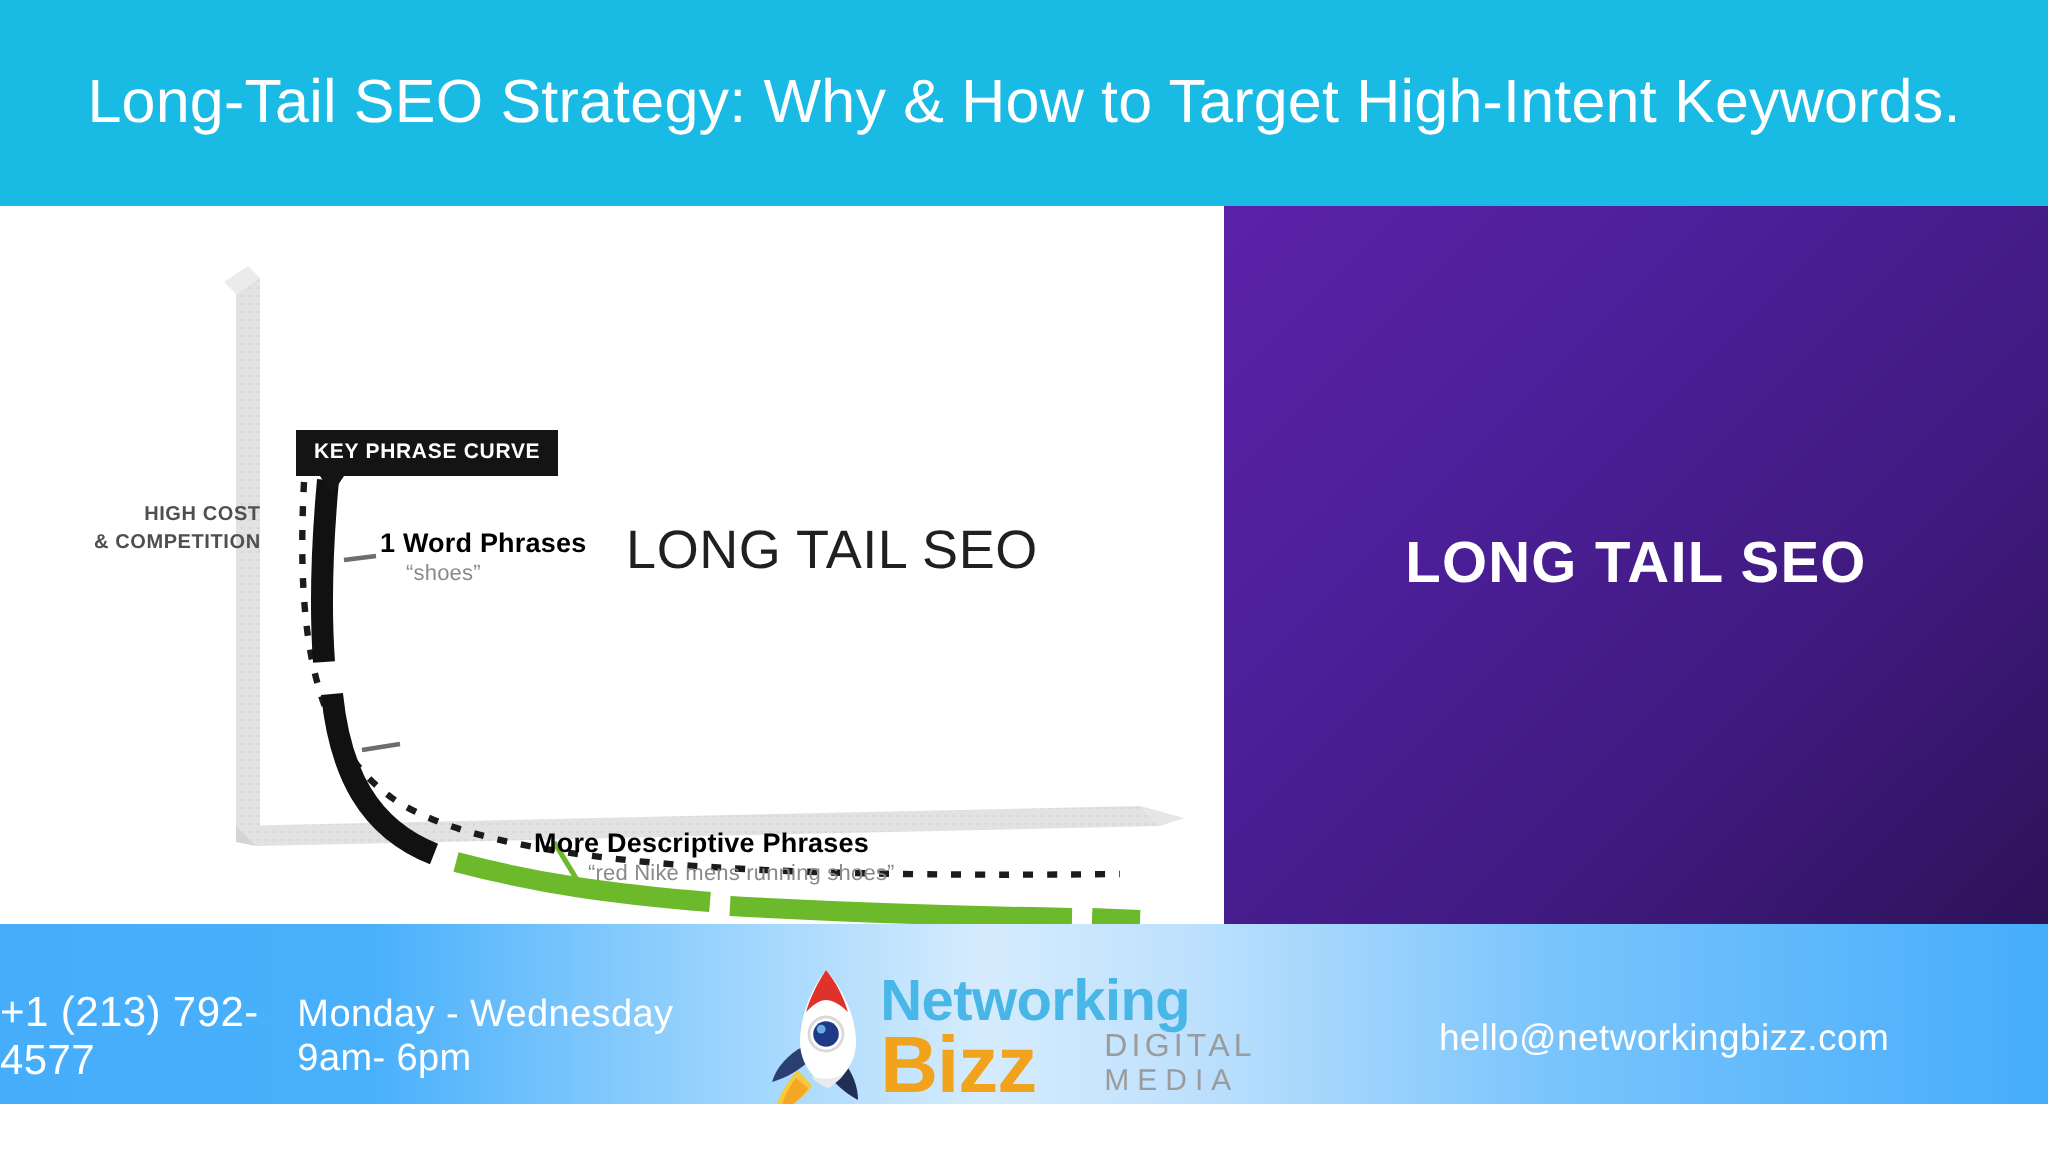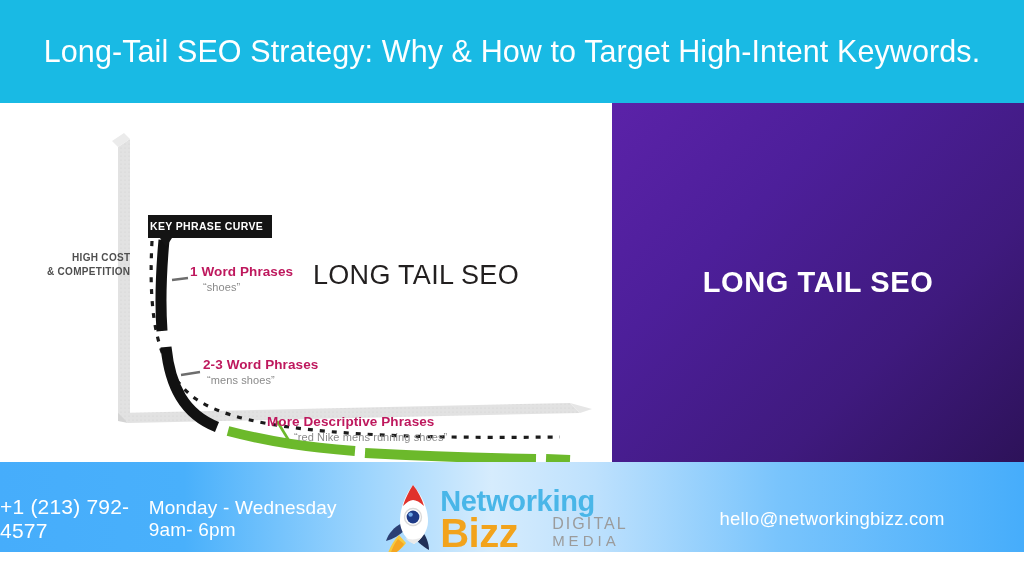--- a/index.html
+++ b/index.html
@@ -38,40 +38,40 @@
   .chart-heading {
     position:absolute; left:313px; top:157px;
     font-size:27px; font-weight:400; color:#221f1f;
     letter-spacing:0.3px; white-space:nowrap;
   }
 
   .badge {
     position:absolute; left:148px; top:112px;
     background:#141414; color:#ffffff;
     font-size:10.5px; font-weight:700; letter-spacing:0.35px;
-    padding:5px 9px 6px 2px; white-space:nowrap;
+    padding:5px 9px 6px 9px; white-space:nowrap;
   }
   .badge:after {
     content:""; position:absolute; left:12px; top:100%;
     border-left:6px solid transparent; border-right:6px solid transparent;
     border-top:9px solid #141414;
   }
 
   .axis-label {
     position:absolute; font-size:10px; font-weight:700;
     letter-spacing:0.3px; line-height:1.35; white-space:nowrap;
   }
   .axis-label.gray { color:#4f4f4f; }
   .lbl-high-cost { left:47px; top:148px; text-align:right; }
 
   .curve-label {
     position:absolute; white-space:nowrap;
   }
   .curve-label .cl-title {
-    font-size:13.5px; font-weight:700; color:#be185d; letter-spacing:0.1px;
+    font-size:13.5px; font-weight:700; color:#000000; letter-spacing:0.1px;
   }
   .curve-label .cl-sub {
     font-size:11px; font-weight:400; color:#8a8a8a; letter-spacing:0.1px;
     margin-top:2px;
   }
   .cl-1word  { left:190px; top:161px; }
   .cl-1word .cl-sub  { margin-left:13px; }
   .cl-23word { left:203px; top:254px; }
   .cl-23word .cl-sub { margin-left:4px; }
   .cl-desc   { left:267px; top:311px; }
@@ -191,24 +191,20 @@
       <div class="chart-heading">LONG TAIL SEO</div>
 
       <div class="axis-label gray lbl-high-cost">
         <div>HIGH COST</div>
         <div>&amp; COMPETITION</div>
       </div>
 
       <div class="curve-label cl-1word">
         <div class="cl-title">1 Word Phrases</div>
         <div class="cl-sub">“shoes”</div>
-      </div>
-      <div class="curve-label cl-23word">
-        <div class="cl-title">2-3 Word Phrases</div>
-        <div class="cl-sub">“mens shoes”</div>
       </div>
       <div class="curve-label cl-desc">
         <div class="cl-title">More Descriptive Phrases</div>
         <div class="cl-sub">“red Nike mens running shoes”</div>
       </div>
     </div>
 
     <div class="purple-panel">
       <div class="purple-title">LONG TAIL SEO</div>
     </div>

